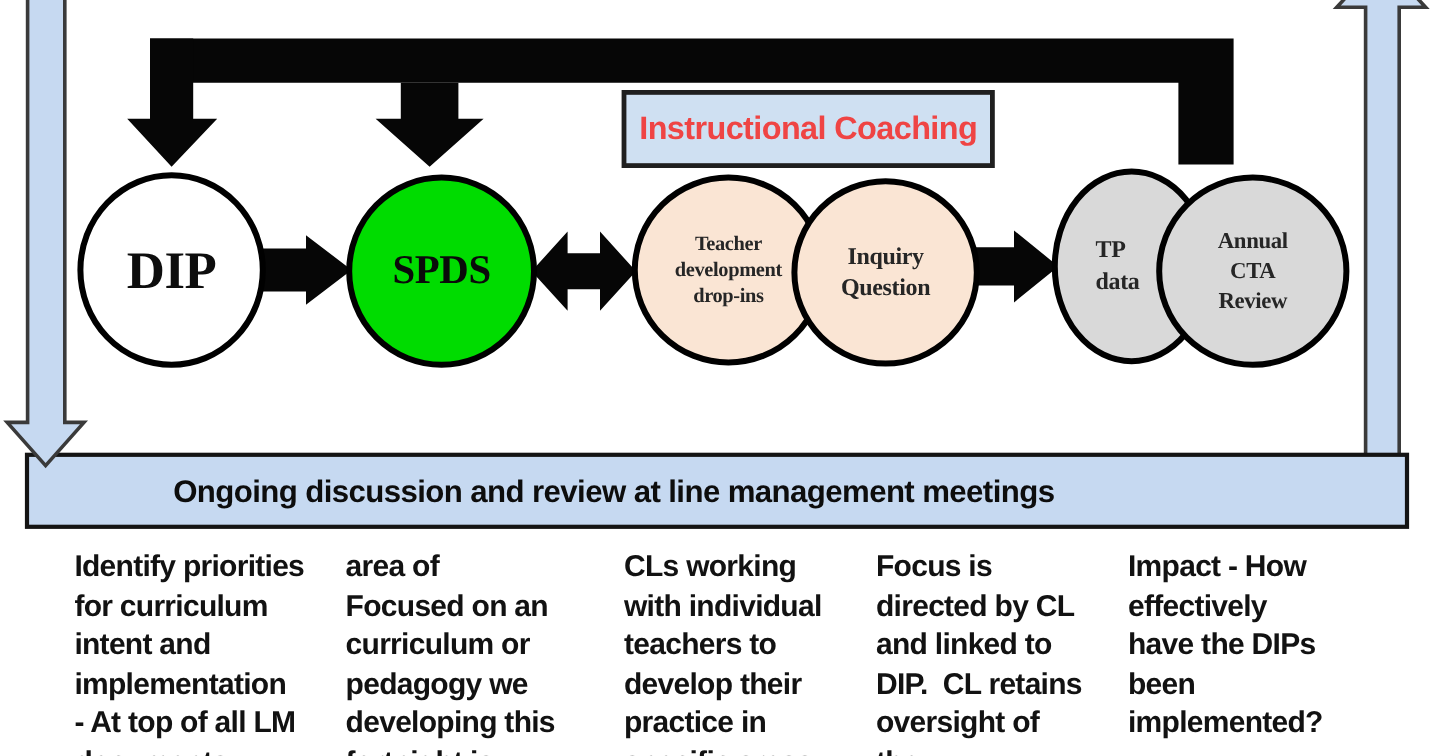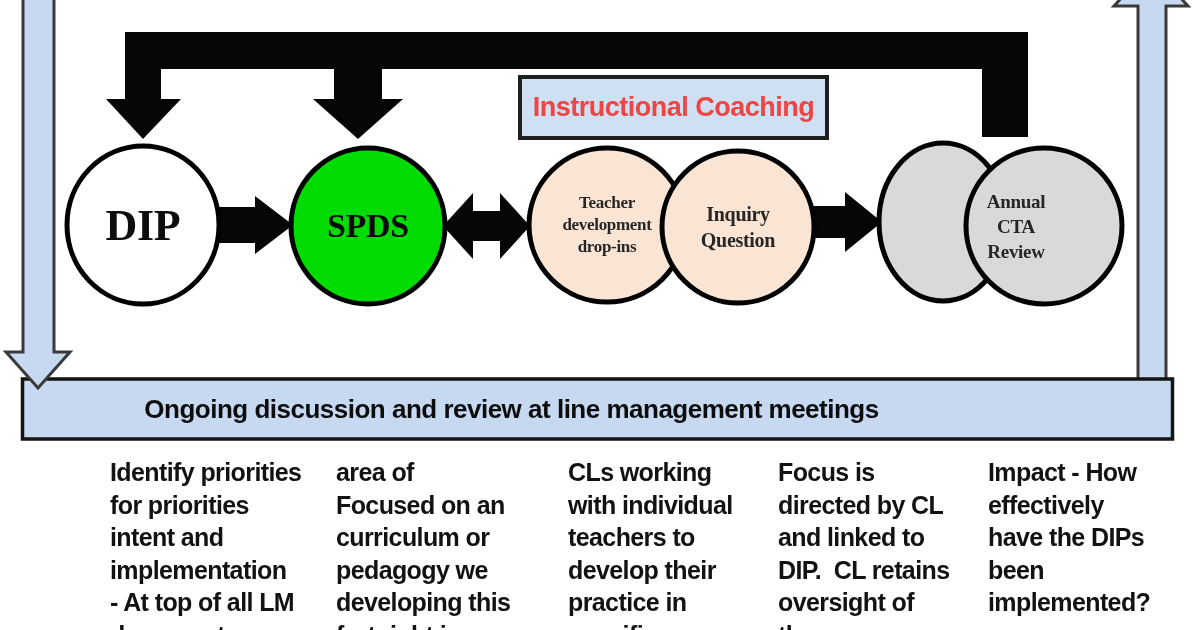--- a/index.html
+++ b/index.html
@@ -14,27 +14,27 @@
   .node-label{letter-spacing:-0.3px;font-family:Liberation Serif, serif;}
   .dip-label{left:67px;top:146px;width:152px;height:158px;font-size:44px;color:#0d0d0d;}
   .spds-label{left:292px;top:148px;width:152px;height:156px;font-size:34px;color:#0a0a0a;}
   .teacher-label{left:529px;top:148px;width:156px;height:154px;font-size:17px;line-height:22px;
        flex-direction:column;color:#262626;}
   .inquiry-label{left:662px;top:151px;width:152px;height:152px;font-size:20px;line-height:26px;
        flex-direction:column;color:#262626;}
   .tp-label{left:879px;top:143px;width:110px;height:158px;font-size:20px;line-height:27px;
        flex-direction:column;align-items:flex-start;padding-left:34px;box-sizing:border-box;
        text-align:left;color:#262626;}
-  .cta-label{left:938px;top:148px;width:156px;height:156px;font-size:19px;line-height:25px;
+  .cta-label{left:966px;top:148px;width:156px;height:156px;font-size:19px;line-height:25px;
        flex-direction:column;color:#262626;}
   .coaching-label{left:520px;top:77px;width:307px;height:61px;font-size:27px;letter-spacing:-0.5px;color:#ef4444;}
   .banner-label{left:22px;top:379px;width:979px;height:60px;font-size:26px;letter-spacing:-0.5px;color:#0d0d0d;}
   .note-col{position:absolute;z-index:2;top:456px;font-weight:700;font-size:25px;line-height:32.5px;
        color:#121212;letter-spacing:-0.6px;}
-  .note-line{white-space:pre;margin-left:48px;}
+  .note-line{white-space:pre;}
   .c1{left:62px;}  .c2{left:288px;}  .c3{left:520px;}  .c4{left:730px;}  .c5{left:940px;}
 </style>
 </head>
 <body>
 
 <div id="stage">
 
   <svg id="shape-layer" width="1200" height="630" viewBox="0 0 1200 630">
 
     <path d="M125,32 H1028 V137 H982 V69 H125 Z" fill="#060606"></path>
@@ -73,34 +73,38 @@
     <span>Teacher</span>
     <span>development</span>
     <span>drop-ins</span>
   </div>
 
   <div class="txt node-label inquiry-label">
     <span>Inquiry</span>
     <span>Question</span>
   </div>
 
+  <div class="txt node-label tp-label">
+    <span>TP</span>
+    <span>data</span>
+  </div>
 
   <div class="txt node-label cta-label">
     <span>Annual</span>
     <span>CTA</span>
     <span>Review</span>
   </div>
 
   <div class="txt coaching-label">Instructional Coaching</div>
 
   <div class="txt banner-label">Ongoing discussion and review at line management meetings</div>
 
   <div class="note-col c1">
     <div class="note-line">Identify priorities</div>
-    <div class="note-line">for priorities</div>
+    <div class="note-line">for curriculum</div>
     <div class="note-line">intent and</div>
     <div class="note-line">implementation</div>
     <div class="note-line">- At top of all LM</div>
     <div class="note-line">documents</div>
   </div>
 
   <div class="note-col c2">
     <div class="note-line">area of</div>
     <div class="note-line">Focused on an</div>
     <div class="note-line">curriculum or</div>

